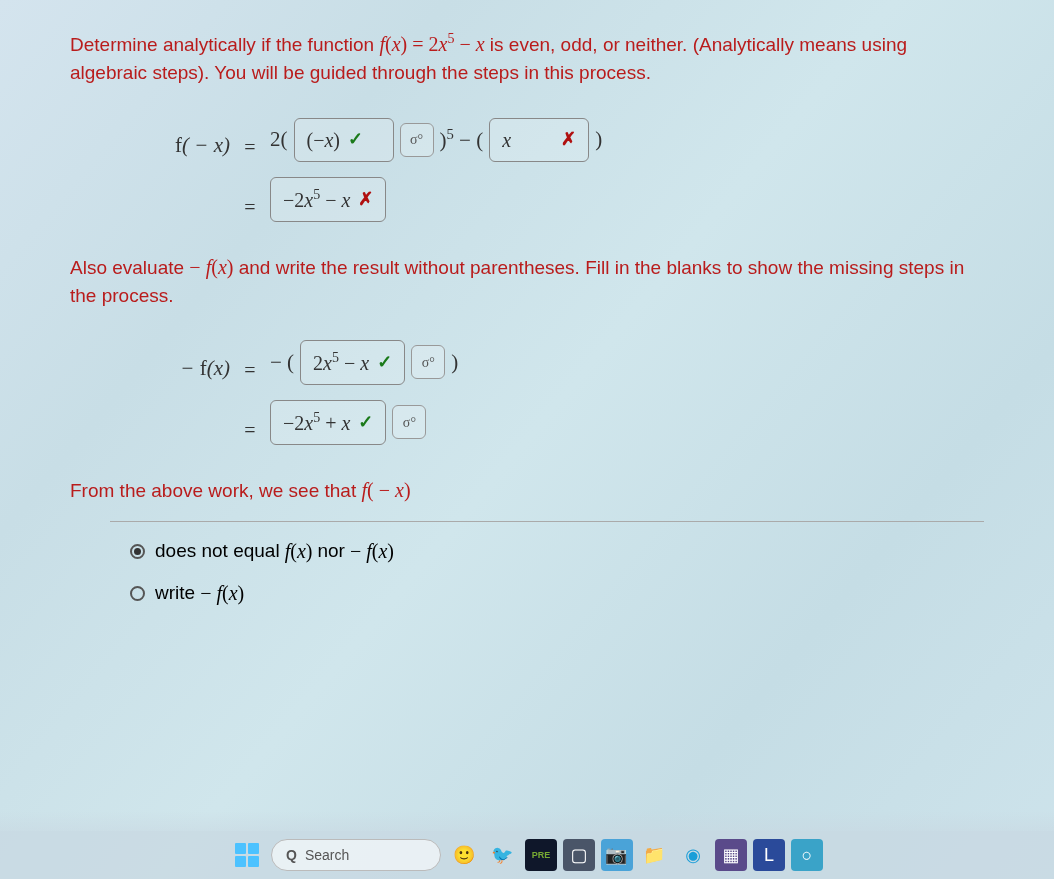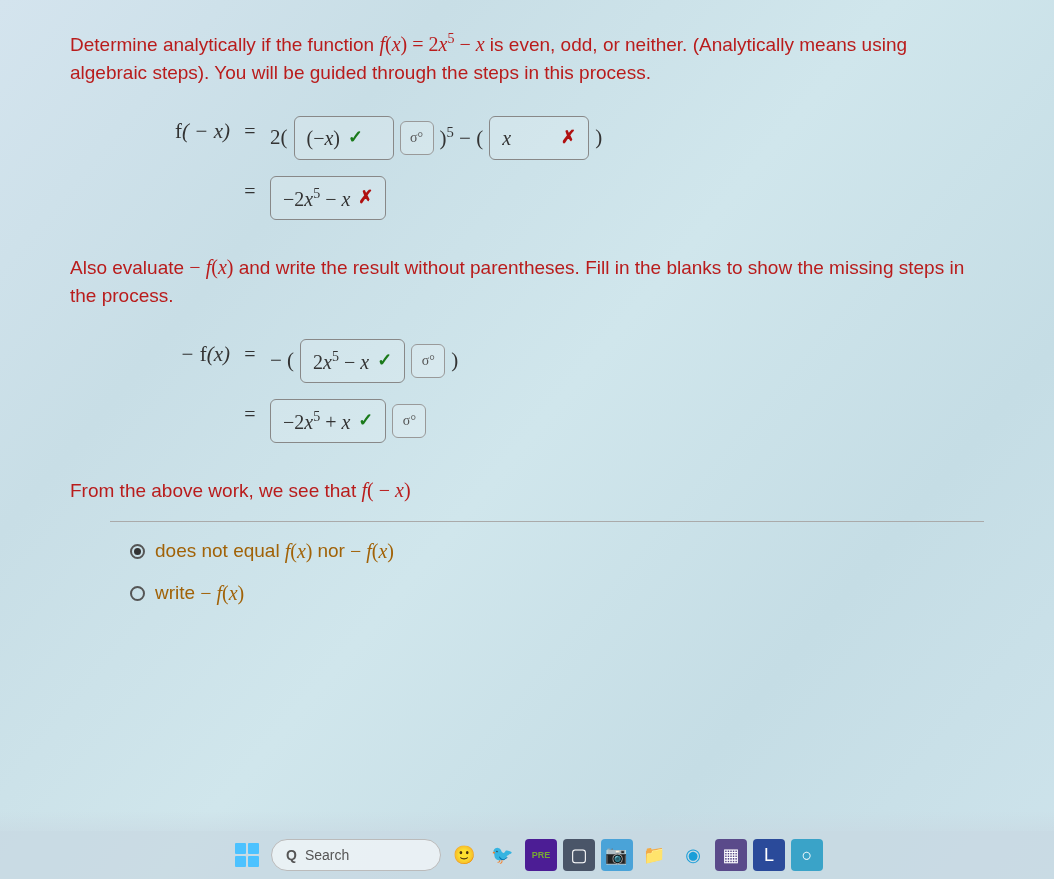--- a/index.html
+++ b/index.html
@@ -16,21 +16,21 @@
   .content {
     padding: 28px 70px 0 70px;
     font-size: 19px;
     line-height: 1.5;
   }
   .paragraph { margin-bottom: 28px; color: #b91c1c; }
   .math-var { font-style: italic; font-family: "Times New Roman", serif; }
   .math { font-family: "Times New Roman", serif; font-size: 20px; }
   .sup { font-size: 0.7em; vertical-align: super; }
   .eq-block { margin: 10px 0 30px 40px; }
-  .eq-row { display: flex; align-items: flex-start; margin: 14px 0; min-height: 46px; }
+  .eq-row { display: flex; align-items: flex-end; margin: 14px 0; min-height: 46px; }
   .eq-left { width: 120px; text-align: right; font-family: "Times New Roman", serif; font-size: 21px; font-style: italic; }
   .eq-eq { width: 40px; text-align: center; font-family: "Times New Roman", serif; font-size: 20px; }
   .eq-right { display: flex; align-items: center; gap: 6px; font-family: "Times New Roman", serif; font-size: 21px; }
   .input-box {
     display: inline-flex;
     align-items: center;
     border: 1px solid #888;
     border-radius: 6px;
     padding: 6px 12px;
     min-width: 100px;
@@ -58,21 +58,21 @@
   .radio-group {
     margin: 8px 0 0 40px;
     border-top: 1px solid #aaa;
     padding-top: 8px;
   }
   .radio-row {
     display: flex;
     align-items: center;
     padding: 6px 20px;
     font-size: 19px;
-    color: #a16207;
+    color: #000000;
     text-align: center;
   }
   .radio {
     width: 15px; height: 15px; border-radius: 50%;
     border: 2px solid #555; margin-right: 10px;
     display: inline-flex; align-items: center; justify-content: center;
   }
   .radio.selected::after {
     content: ""; width: 7px; height: 7px; border-radius: 50%; background: #333;
   }
@@ -235,21 +235,21 @@
     <span style="background:#4cc2ff"></span>
       <span style="background:#4cc2ff"></span>
   </div>
   <div class="search-box">
     <span style="font-weight:bold;">Q</span>
     <span>Search</span>
   </div>
   <div id="task-icons" style="display:flex; gap:6px;">
       <div class="task-icon" style="background: transparent; color: rgb(92, 111, 138);">🙂</div>
       <div class="task-icon" style="background: transparent; color: rgb(51, 51, 51);">🐦</div>
-      <div class="task-icon" style="background: #4c1d95; color: rgb(119, 170, 51); font-size: 9px; font-weight: bold;">PRE</div>
+      <div class="task-icon" style="background: #0f172a; color: rgb(119, 170, 51); font-size: 9px; font-weight: bold;">PRE</div>
       <div class="task-icon" style="background: rgb(74, 85, 104); color: rgb(255, 255, 255);">▢</div>
       <div class="task-icon" style="background: rgb(74, 163, 216); color: rgb(255, 255, 255);">📷</div>
       <div class="task-icon" style="background: transparent; color: rgb(245, 166, 35);">📁</div>
       <div class="task-icon" style="background: transparent; color: rgb(26, 158, 216);">◉</div>
       <div class="task-icon" style="background: rgb(90, 74, 138); color: rgb(255, 255, 255);">▦</div>
       <div class="task-icon" style="background: rgb(42, 74, 154); color: rgb(255, 255, 255);">L</div>
       <div class="task-icon" style="background: rgb(58, 163, 200); color: rgb(255, 255, 255);">○</div>
     </div>
 </div>
 

